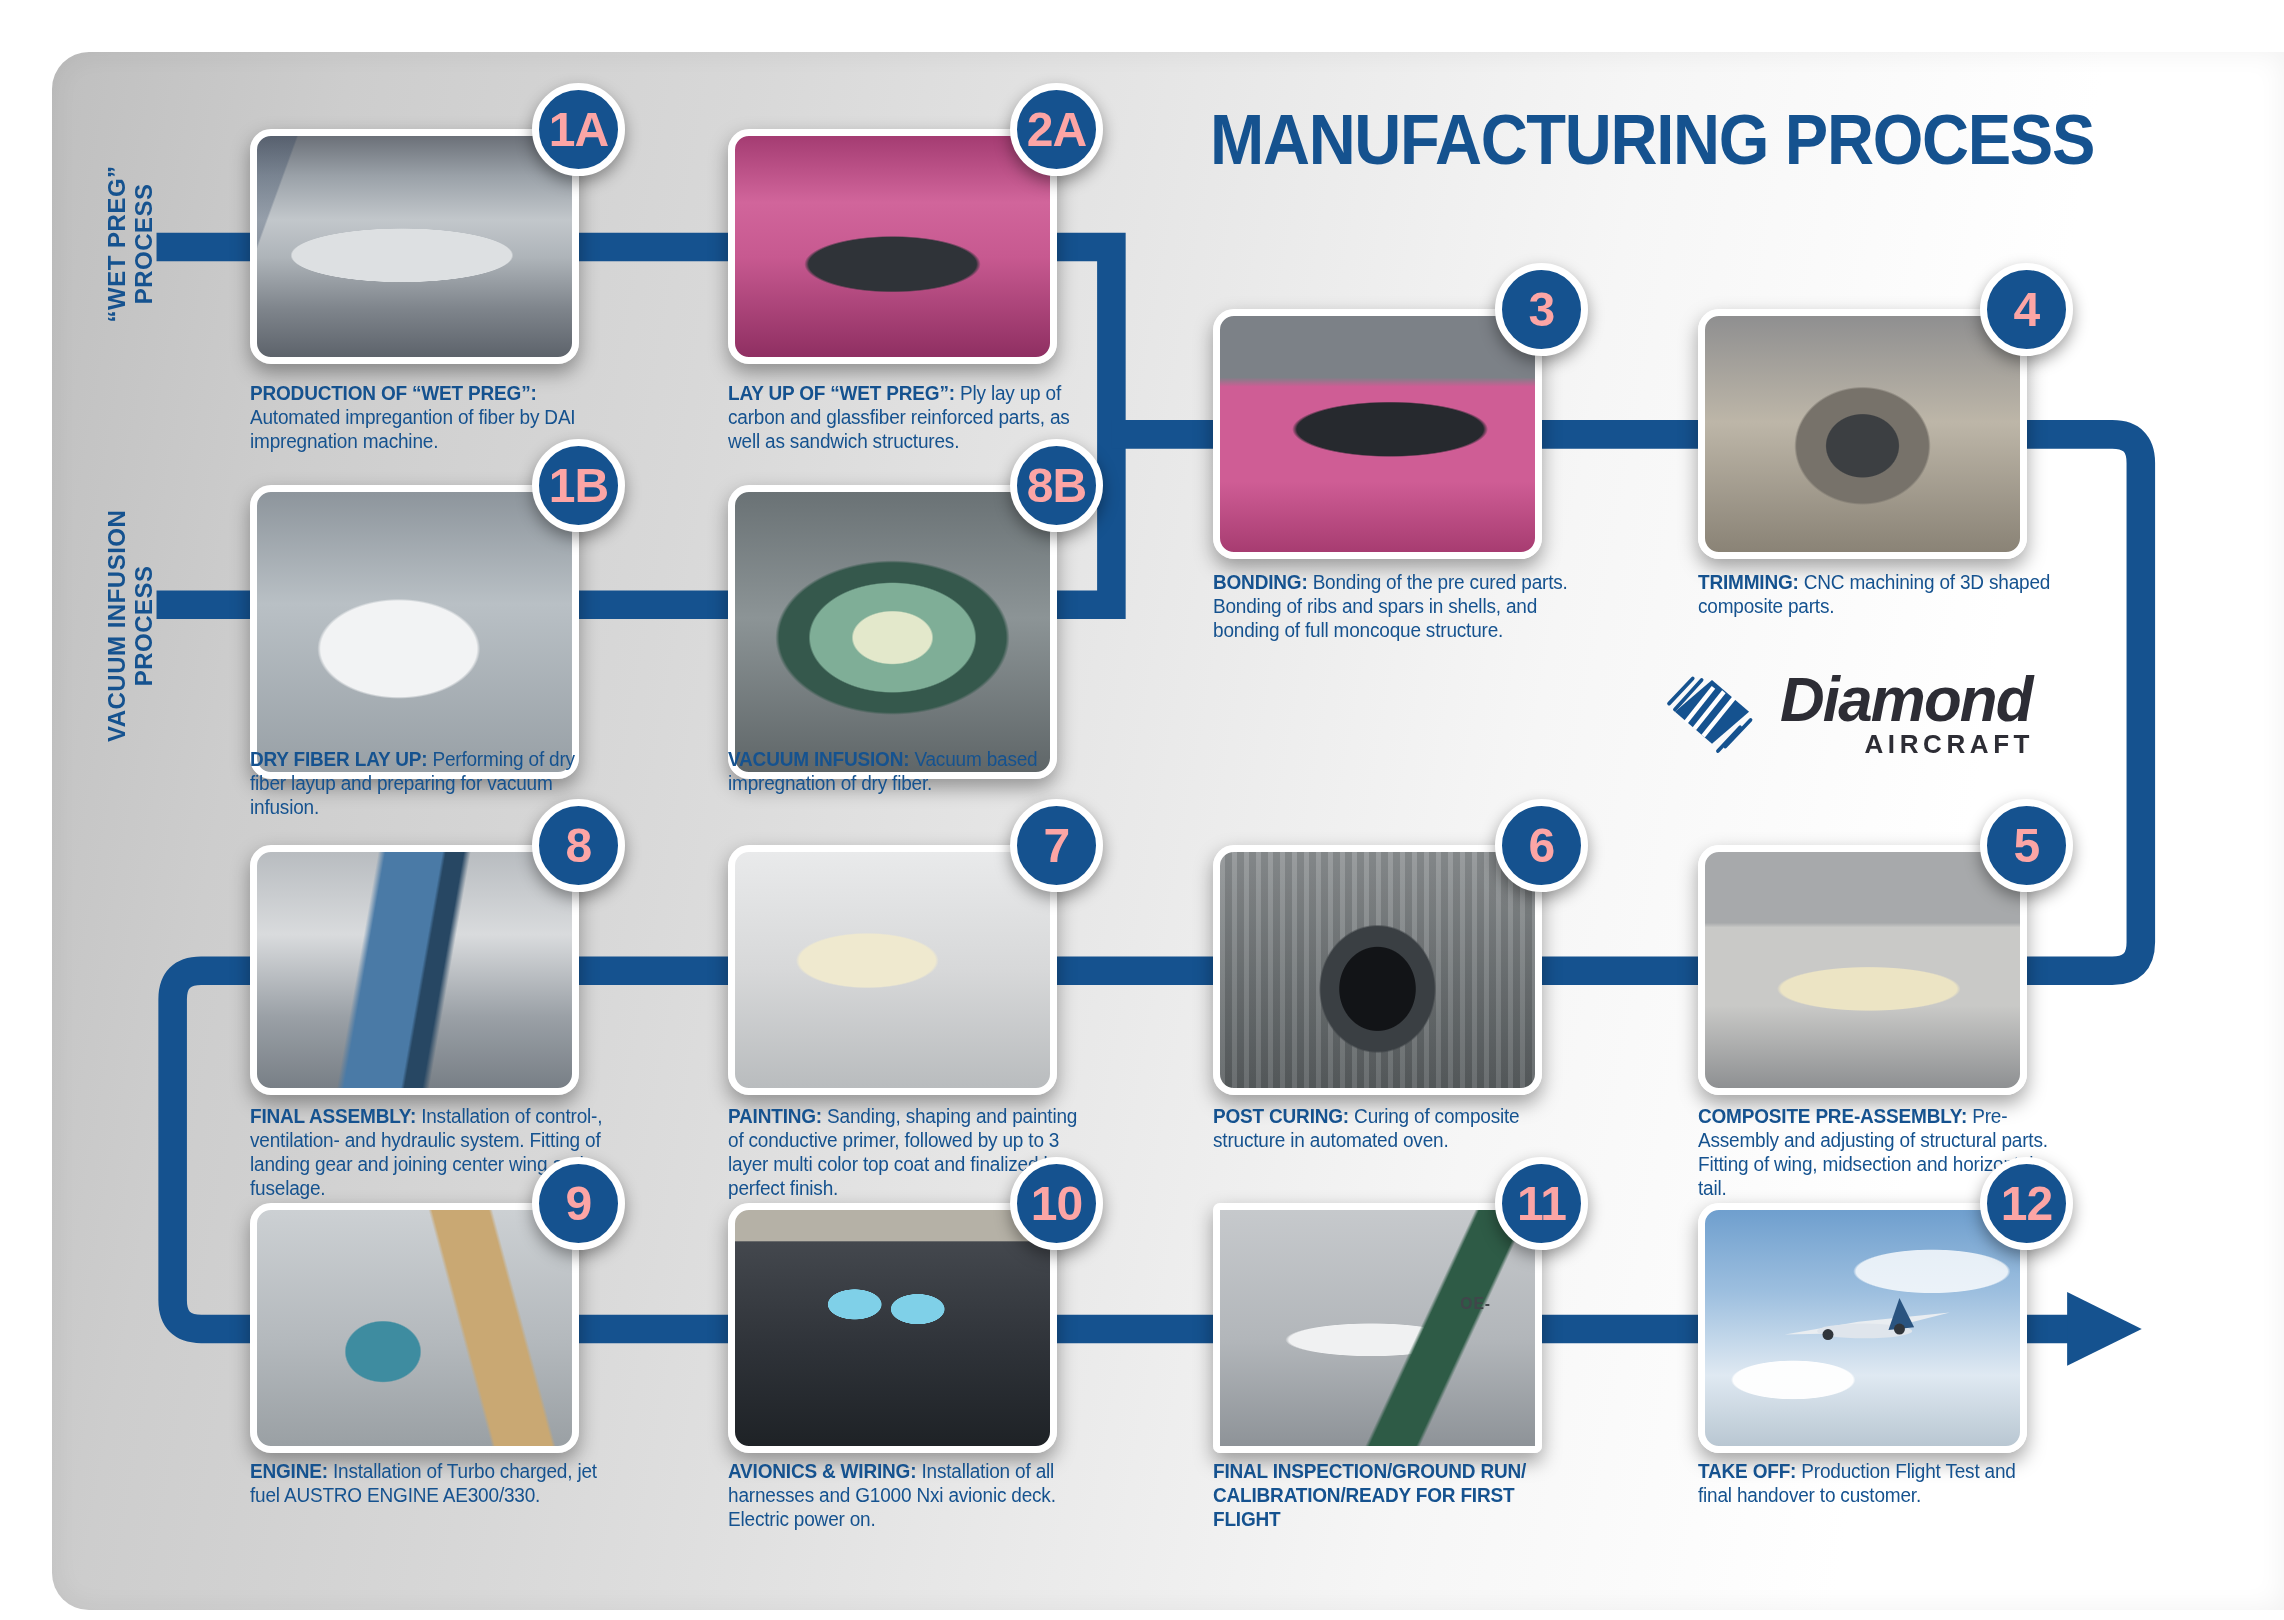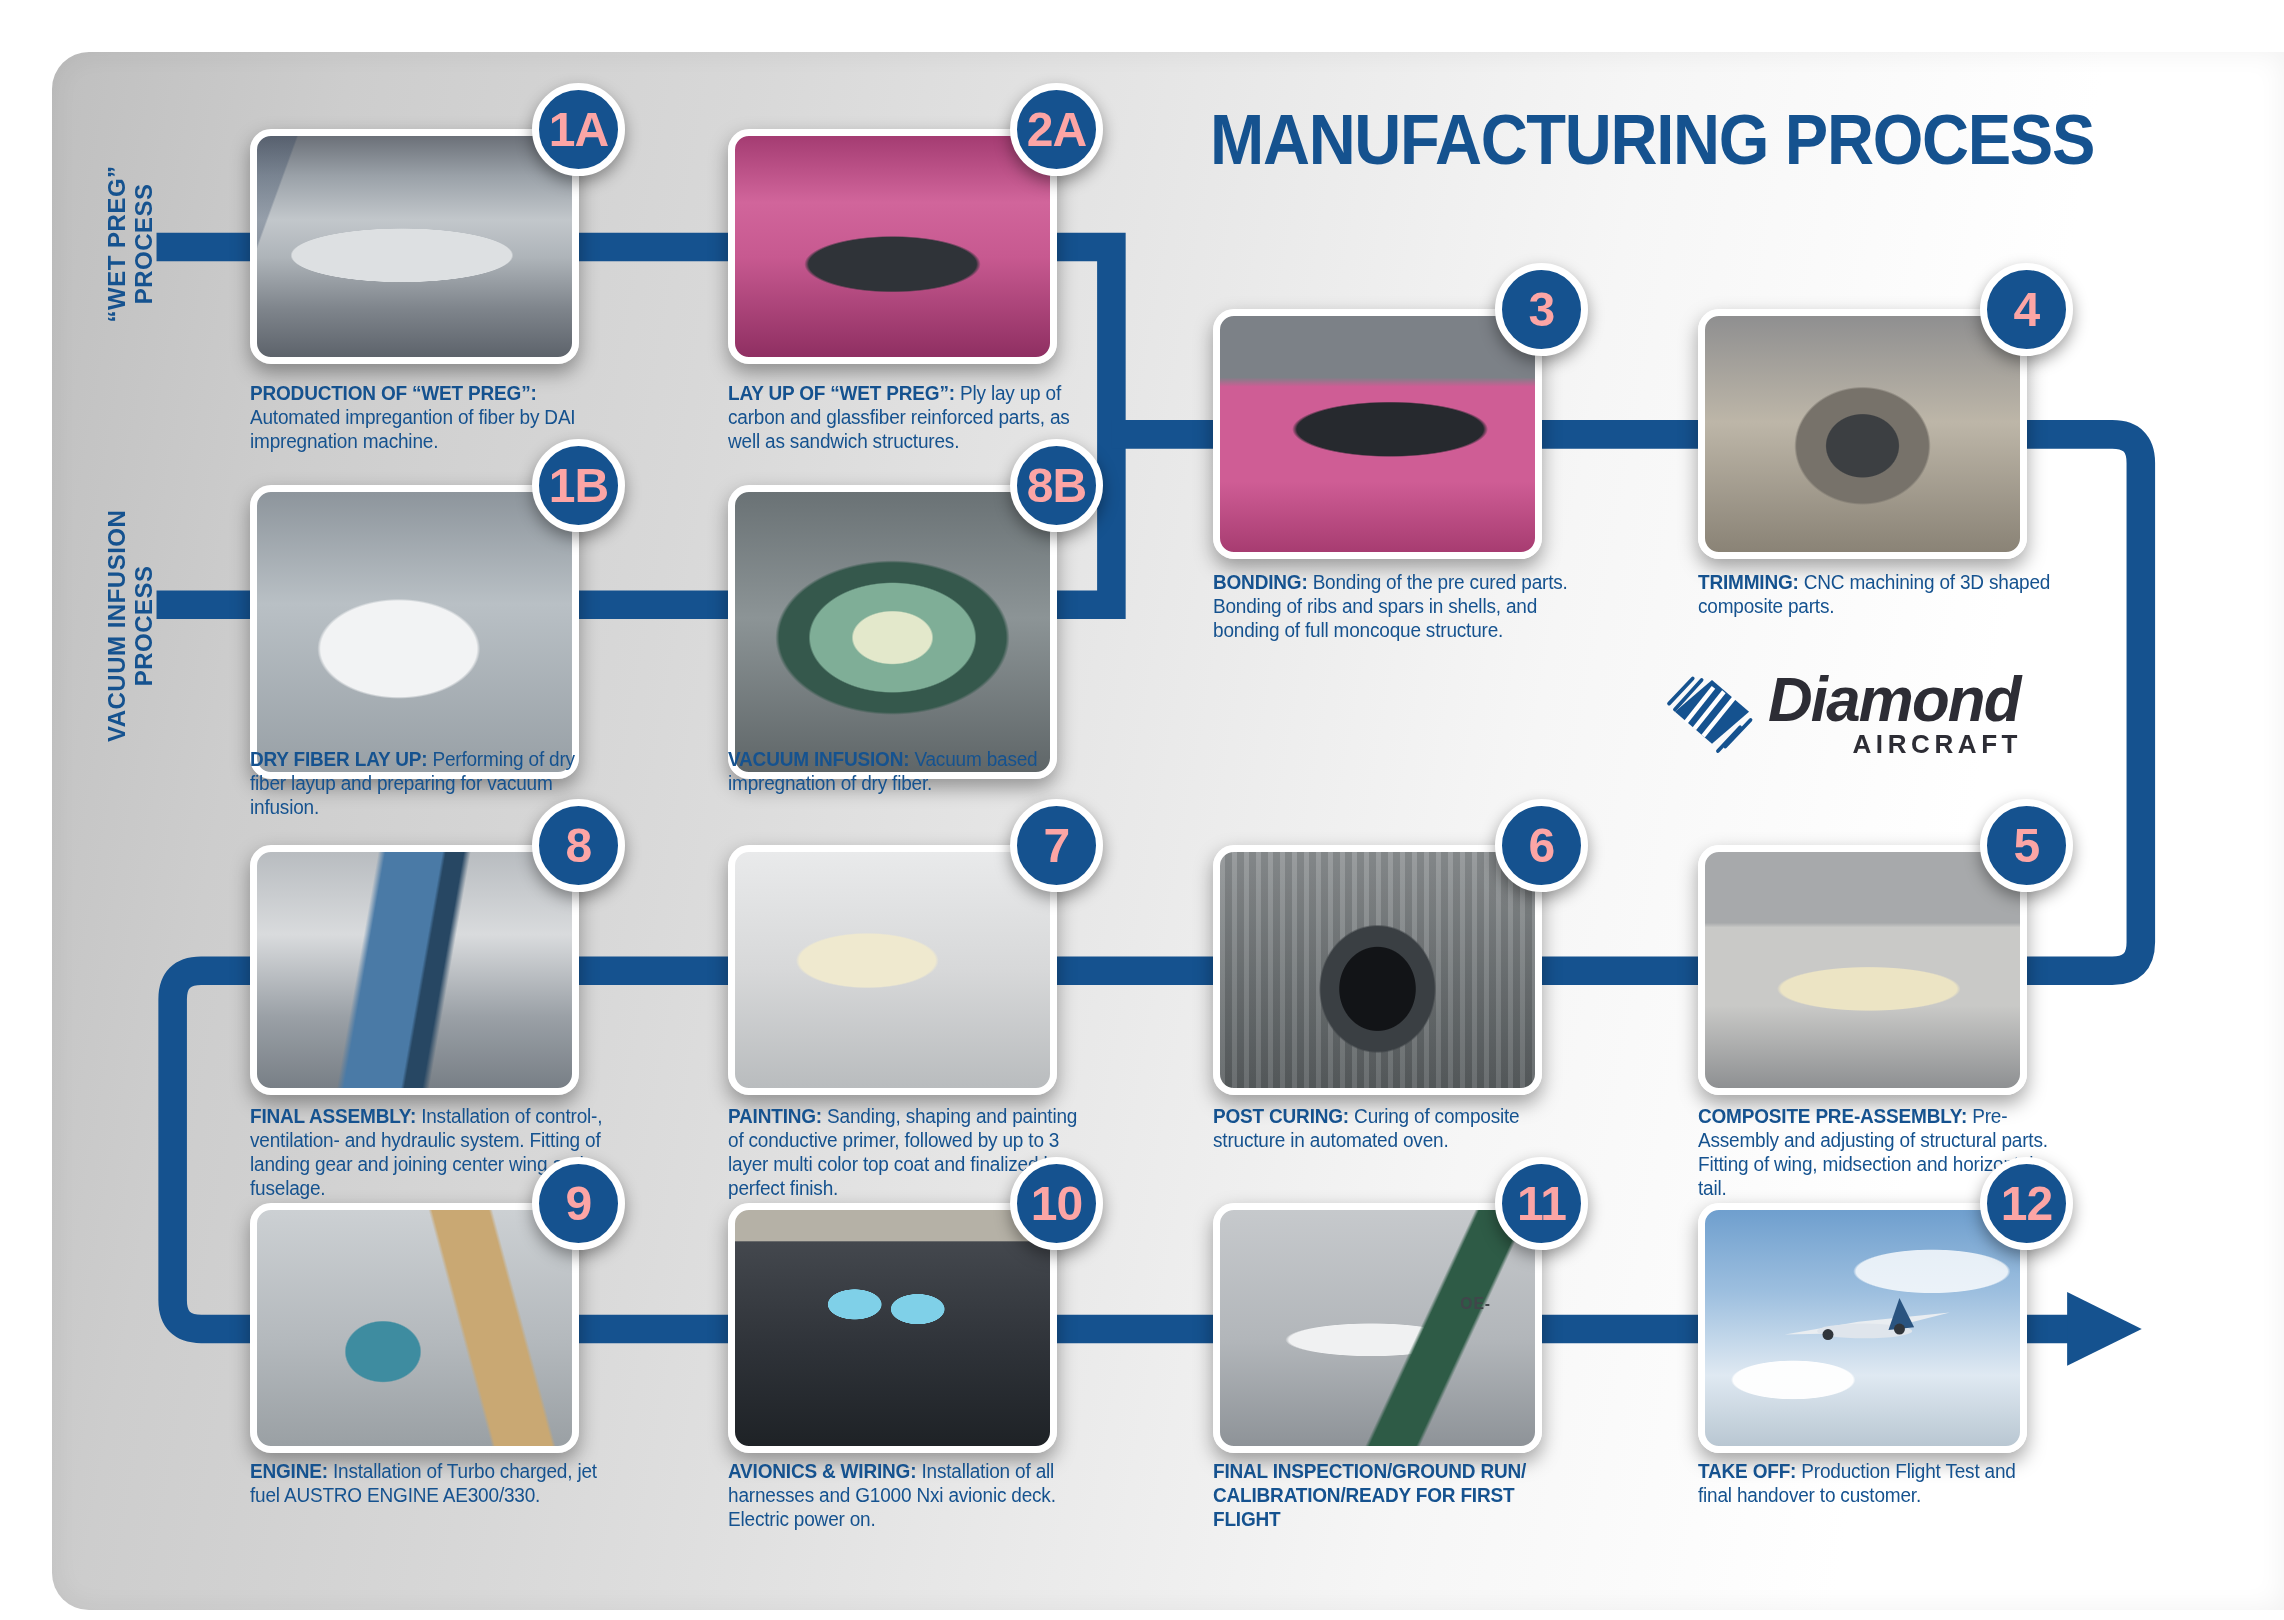--- a/index.html
+++ b/index.html
@@ -93,31 +93,31 @@
     linear-gradient(75deg,transparent 0 62%,#c9a873 63% 78%,transparent 79%),
     linear-gradient(180deg,#ccd0d3 0%,#b4b9bd 55%,#9aa0a4 100%);}
   .ph-10{background:
     linear-gradient(180deg,#b5b1a6 0 13%,transparent 13.5%),
     radial-gradient(ellipse 12% 9% at 38% 40%,#7fd0e8 0 70%,transparent 72%),
     radial-gradient(ellipse 12% 9% at 58% 42%,#7fd0e8 0 70%,transparent 72%),
     linear-gradient(180deg,#4a4e54 0%,#2e3238 60%,#1e2226 100%);}
   .ph-11{background:
     linear-gradient(115deg,transparent 0 60%,#2e5b46 61% 72%,transparent 73%),
     radial-gradient(ellipse 58% 15% at 48% 55%,#f0f1f2 0 45%,transparent 47%),
-    linear-gradient(180deg,#c6c9cc 0%,#b2b6ba 55%,#8e9398 100%);}
+    linear-gradient(180deg,#c6c9cc 0%,#b2b6ba 55%,#8e9398 100%); border-radius: 7px;}
   .ph-12{background:
     radial-gradient(ellipse 38% 16% at 28% 72%,rgba(255,255,255,.95) 0 50%,transparent 52%),
     radial-gradient(ellipse 48% 18% at 72% 26%,rgba(255,255,255,.8) 0 50%,transparent 52%),
     linear-gradient(180deg,#6f9fce 0%,#9dbfdf 35%,#dfe9f2 70%,#b9c7d2 100%);}
   .plane{position:absolute;left:18%;top:30%;width:64%;height:40%;}
   .oe-label{position:absolute;right:14%;top:36%;color:#41464b;font-size:15.7px;font-weight:bold;letter-spacing:0.9px;}
   
   .logo{position:absolute;left:1666px;top:668px;z-index:2;display:flex;align-items:flex-start;}
   .logo-mark{width:92px;height:83px;margin-top:2.8px;}
-  .logo-text{display:flex;flex-direction:column;margin-left:10px;}
+  .logo-text{display:flex;flex-direction:column;margin-left:22px;}
   .logo-brand{
     color:#2d2d35;font-size:63px;font-weight:bold;font-style:italic;
     letter-spacing:-1.8px;line-height:1;transform:scaleX(.98);transform-origin:left top;
   }
   .logo-sub{
     color:#2d2d35;font-size:26px;font-weight:600;
     letter-spacing:4.6px;align-self:flex-end;margin-top:-1.8px;margin-right:2.8px;
   }
 </style>
 </head>

